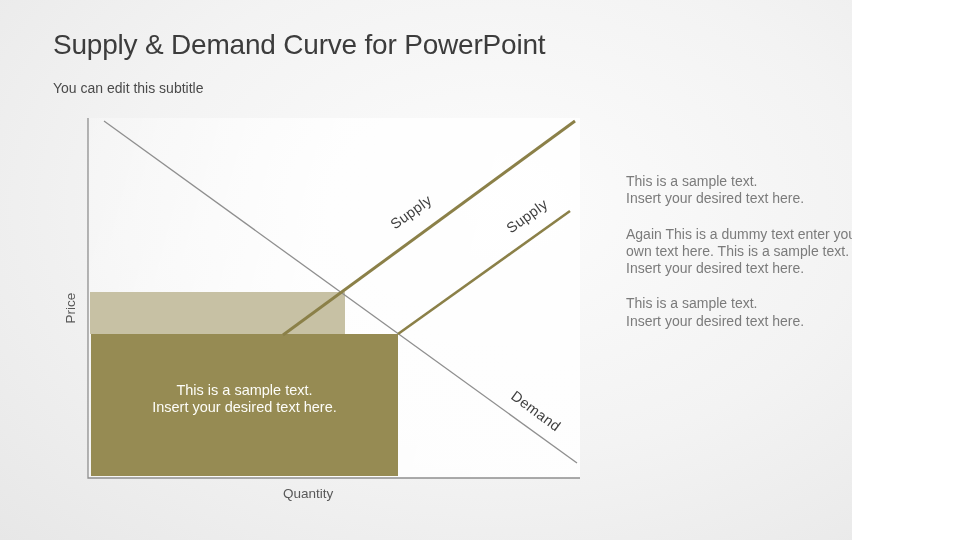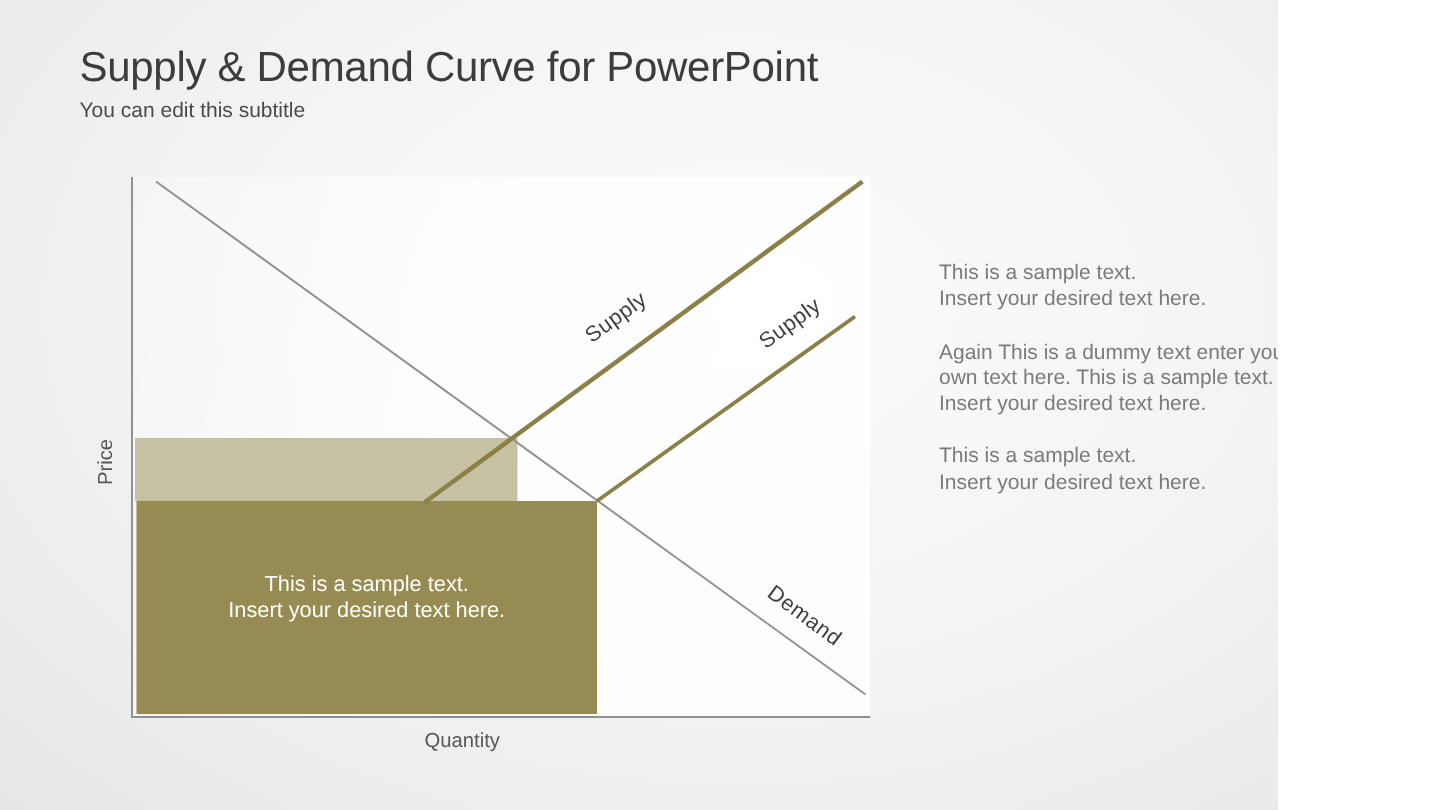--- a/index.html
+++ b/index.html
@@ -22,21 +22,21 @@
   .title {
     font-size: 28px;
     font-weight: 400;
     color: #3c3c3c;
     letter-spacing: -0.2px;
     line-height: 1.2;
   }
   .subtitle {
     font-size: 14px;
     color: #4a4a4a;
-    margin-top: 3px;
+    margin-top: 18px;
   }
 
   
   .chart { position: absolute; inset: 0; }
   .plot-area {
     position: absolute;
     left: 88px; top: 118px;
     width: 492px; height: 360px;
     background: linear-gradient(105deg, rgba(255,255,255,0.25) 0%, rgba(255,255,255,0.85) 45%, rgba(255,255,255,0.9) 100%);
   }

